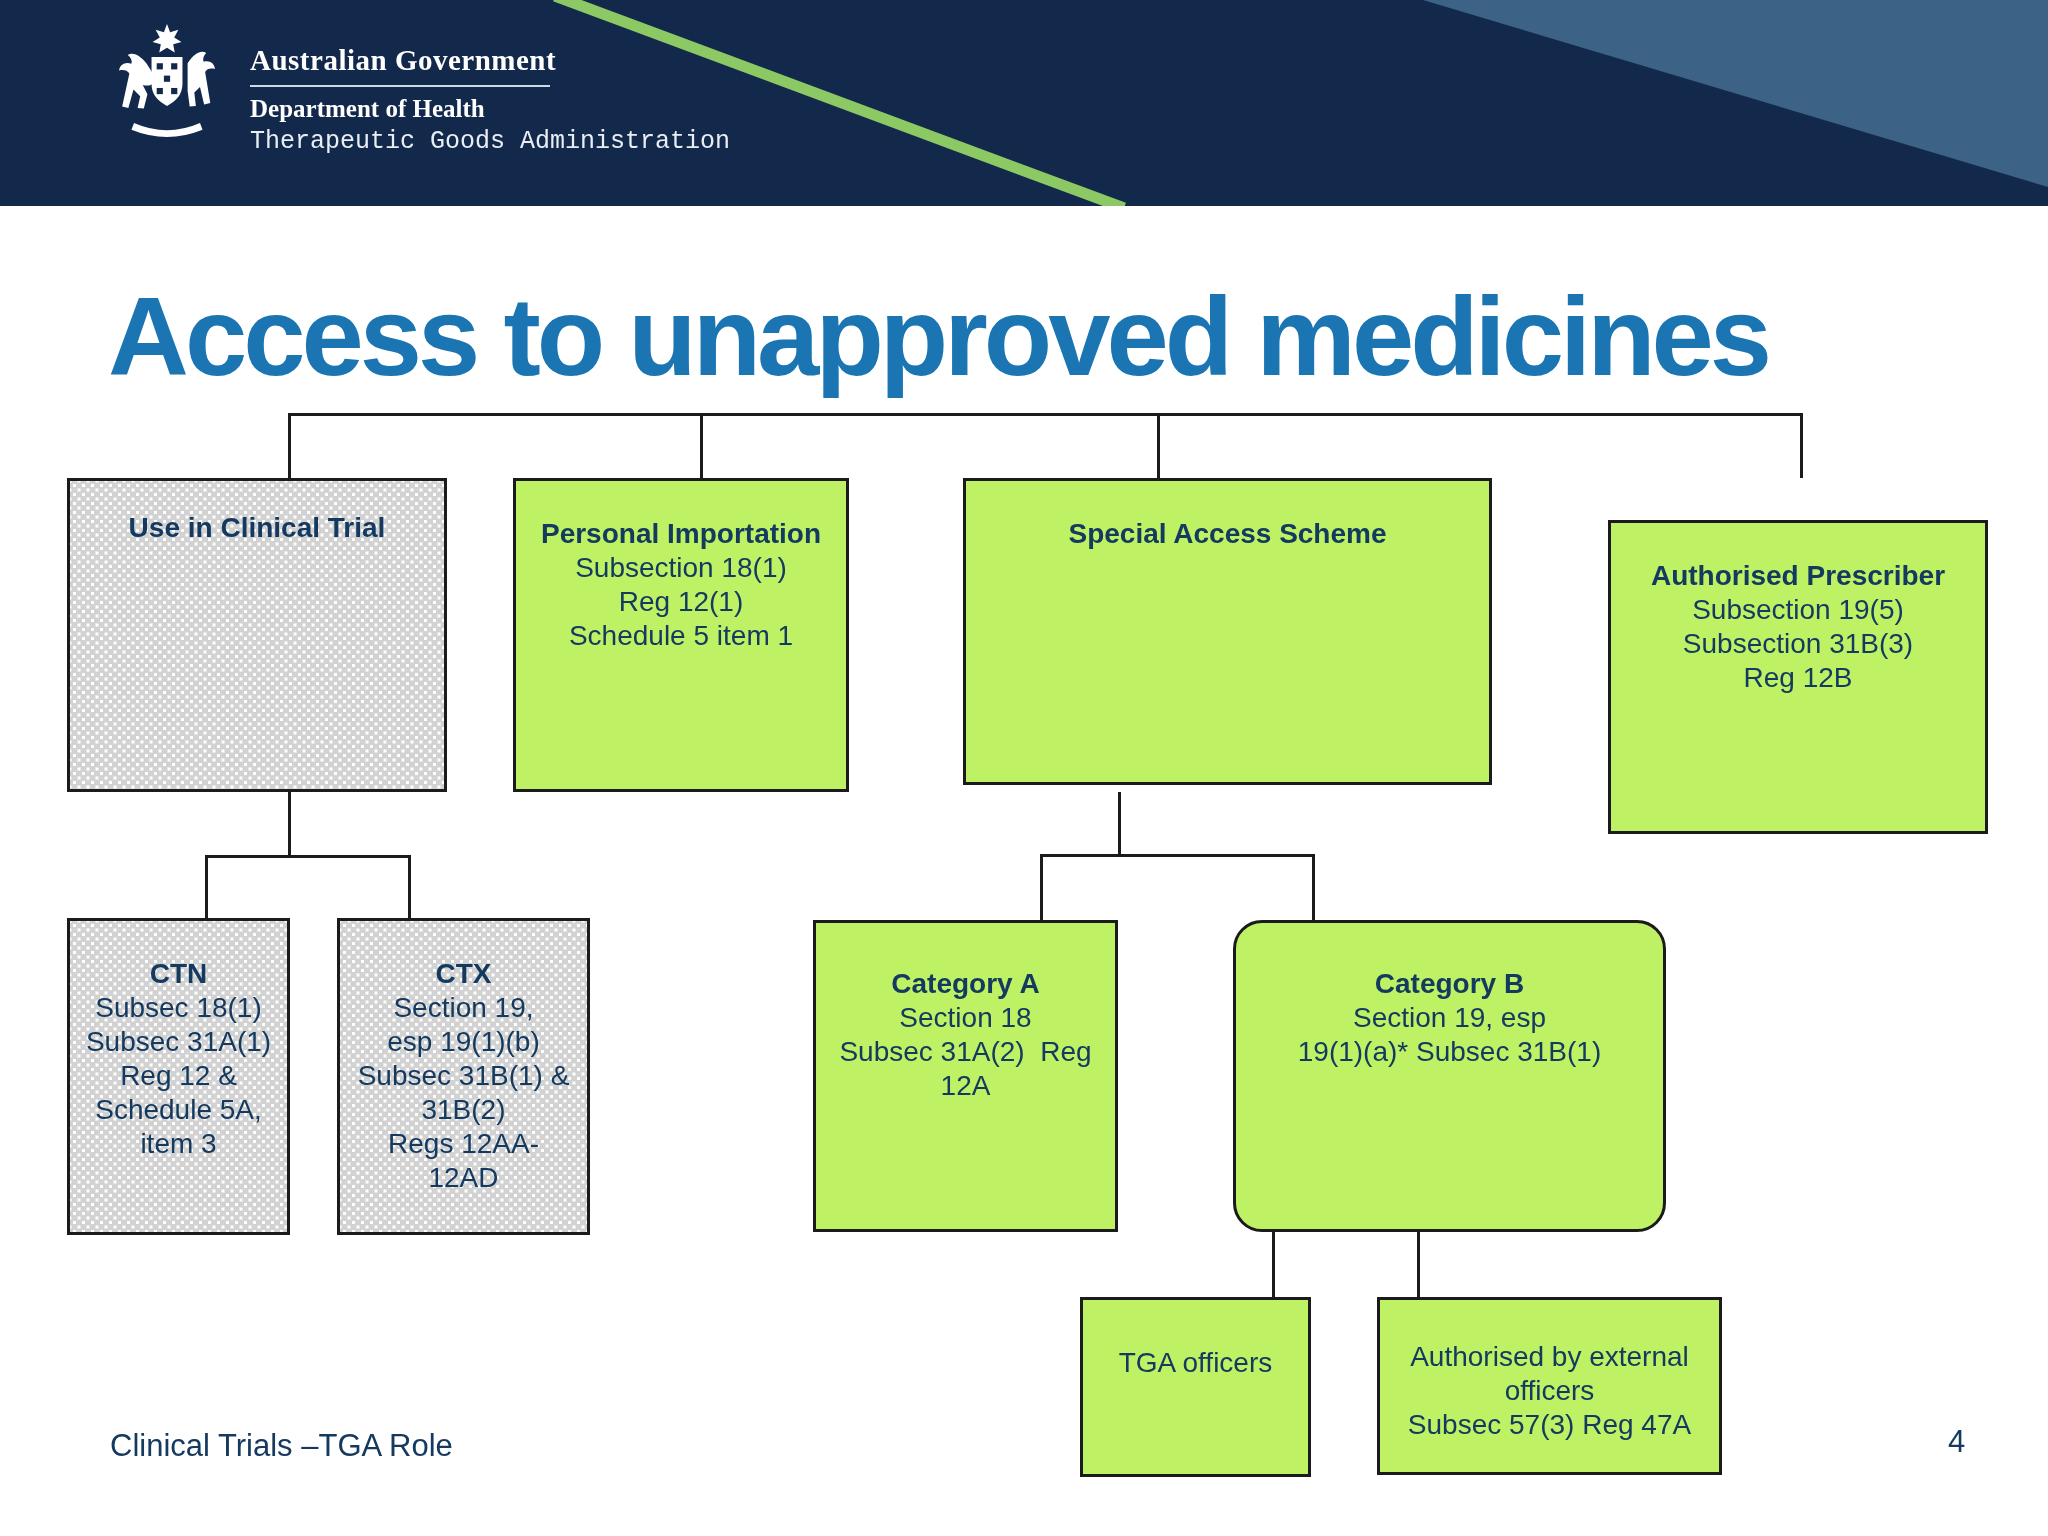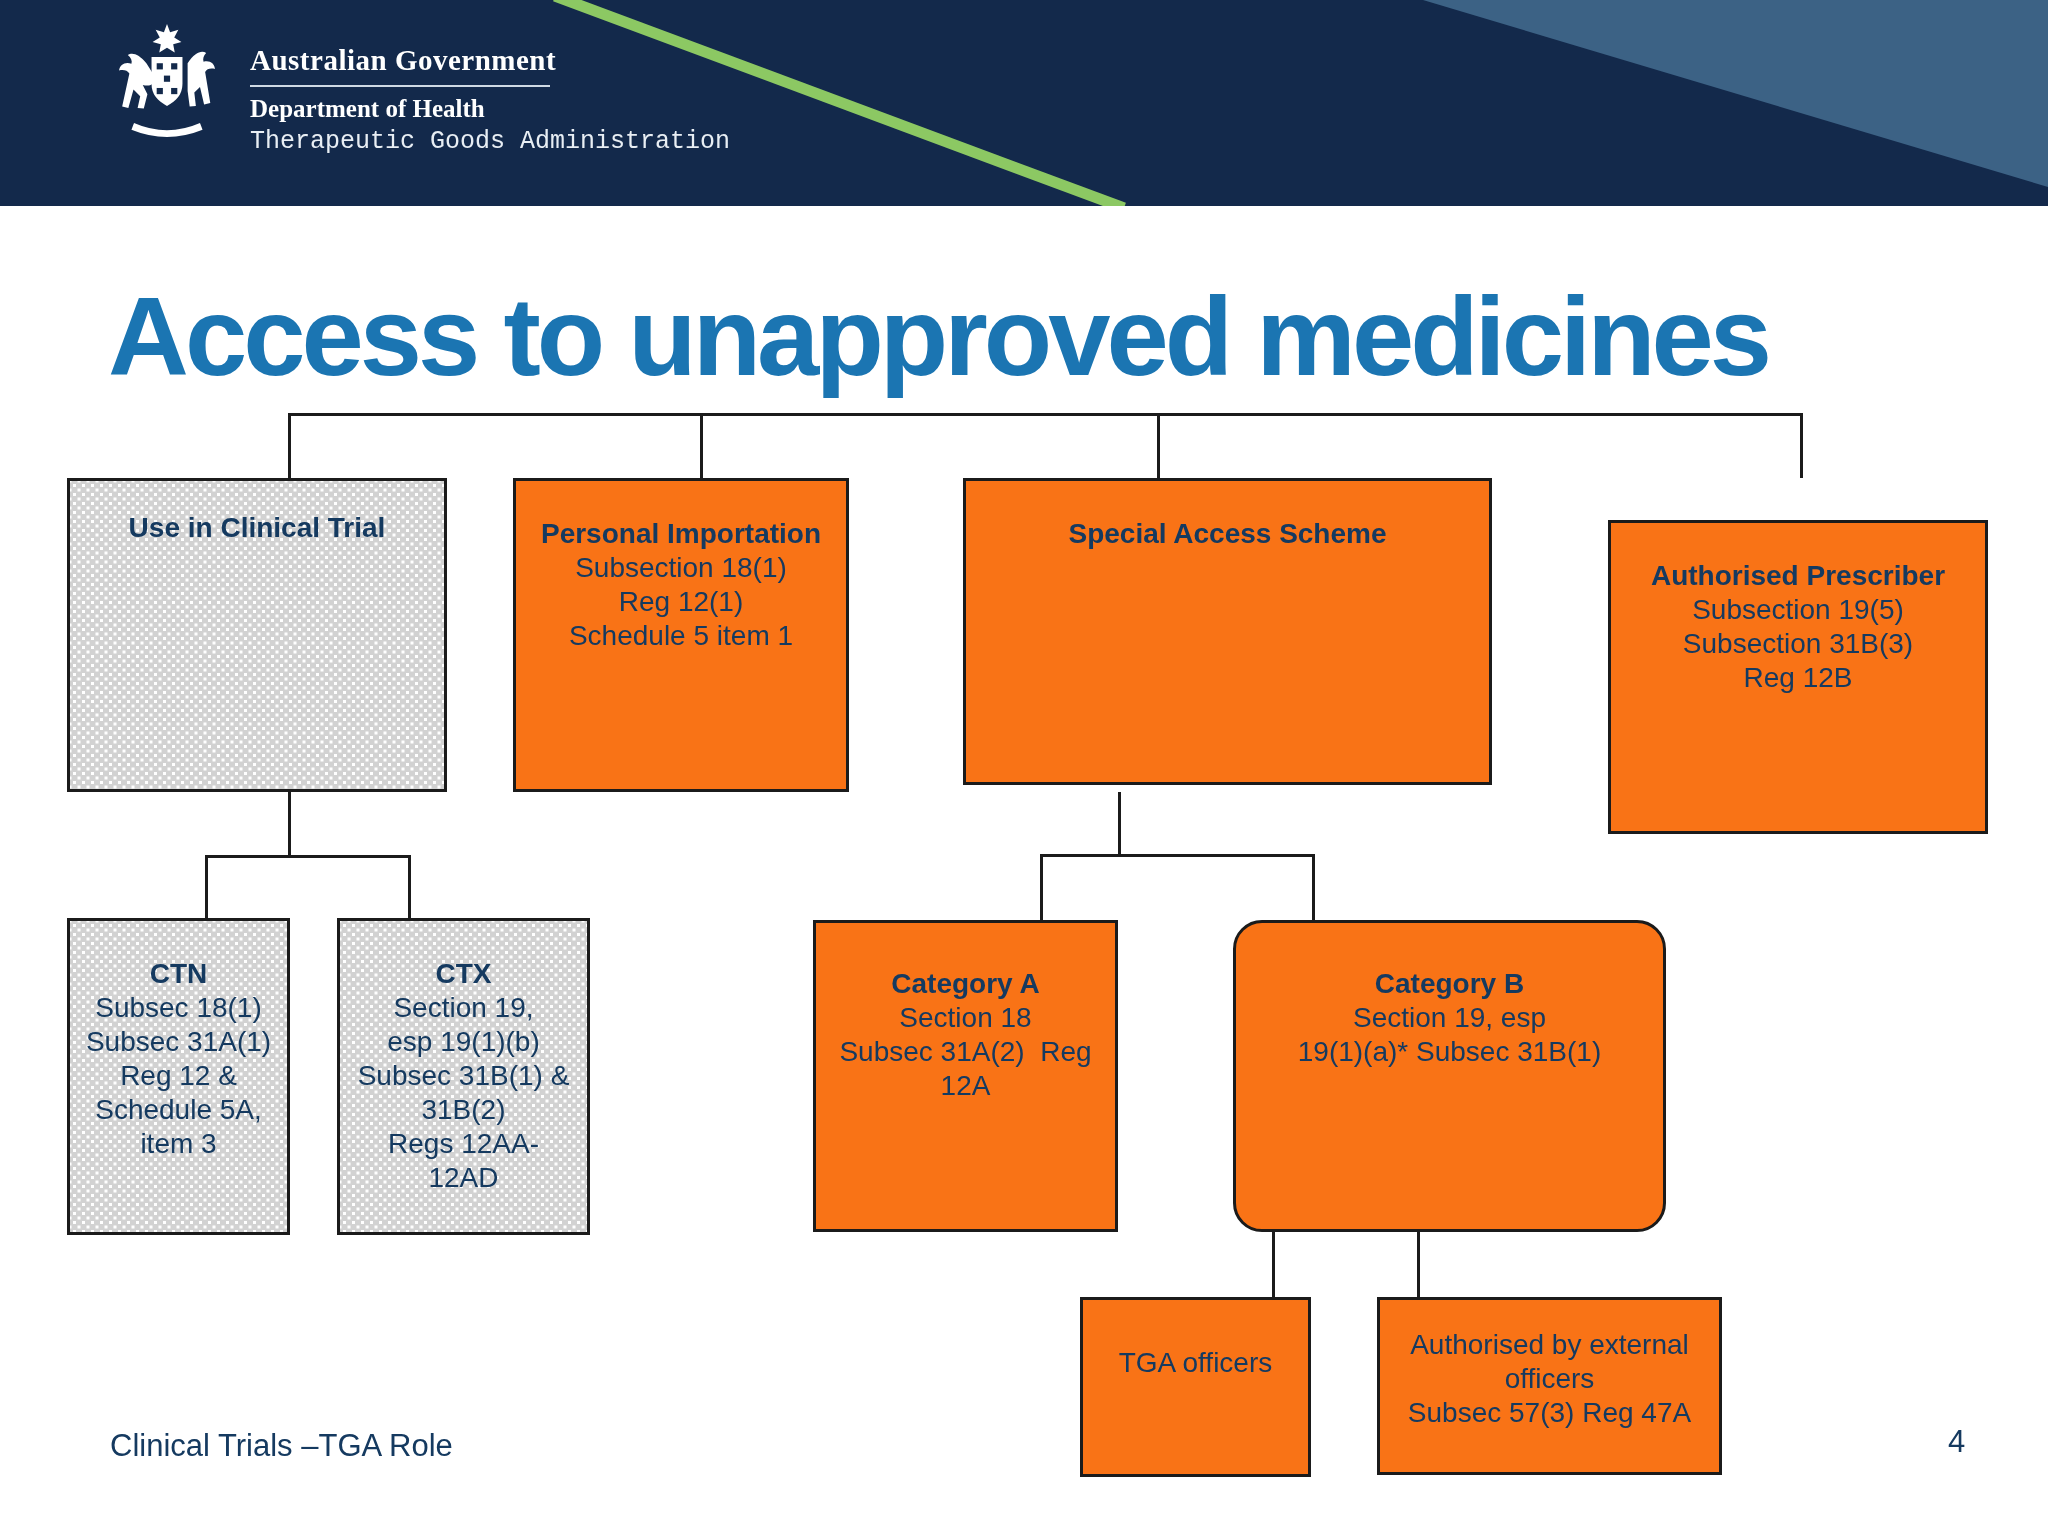--- a/index.html
+++ b/index.html
@@ -14,40 +14,40 @@
   .gov-org{font-size:29px;font-weight:bold;letter-spacing:0.5px;}
   .gov-rule{width:300px;height:2px;background:#cfd9e4;margin:8px 0 8px 0;}
   .gov-dept{font-size:25px;font-weight:bold;}
   .gov-agency{font-size:25px;font-weight:normal;color:#e8eef4;margin-top:4px;font-family:Liberation Mono, monospace;}
 
   
   .page-title{position:absolute;left:108px;top:272px;font-size:112px;font-weight:bold;
               color:#1B75B2;letter-spacing:-4px;white-space:nowrap;}
 
   
-  .node{position:absolute;box-sizing:border-box;border:3px solid #1B1B1B;background:#f97316;
+  .node{position:absolute;box-sizing:border-box;border:3px solid #1B1B1B;background:#bef264;
         color:#153A60;font-size:28px;line-height:34px;text-align:center;}
   .node .bt{font-weight:bold;}
   .node .ln{white-space:pre-wrap;}
   .dotted{background-color:#D2D2D2;
           background-image:radial-gradient(circle,#ffffff 1.6px,rgba(255,255,255,0) 1.8px),
                            radial-gradient(circle,#ffffff 1.6px,rgba(255,255,255,0) 1.8px);
           background-size:9px 9px;background-position:0 0,4.5px 4.5px;}
   .line{position:absolute;background:#1B1B1B;}
 
   .b1 {left:67px;  top:478px; width:380px; height:314px; padding-top:30px;}
   .b2 {left:513px; top:478px; width:336px; height:314px; padding-top:36px;}
   .b3 {left:963px; top:478px; width:529px; height:307px; padding-top:36px;}
   .b4 {left:1608px;top:478px; width:380px; height:314px; padding-top:36px;margin-top:42px;}
   .ctn {left:67px; top:918px; width:223px; height:317px; padding-top:36px;}
   .ctx {left:337px;top:918px; width:253px; height:317px; padding-top:36px;}
   .catA{left:813px;top:920px; width:305px; height:312px; padding-top:44px;}
   .catB{left:1233px;top:920px;width:433px; height:312px; padding-top:44px;border-radius:29px;}
   .tga {left:1080px;top:1297px;width:231px;height:180px; padding-top:46px;}
-  .ext {left:1377px;top:1297px;width:345px;height:178px; padding-top:28px;}
+  .ext {left:1377px;top:1297px;width:345px;height:178px; padding-top:40px;}
 
   .l-bus1{left:288px; top:413px; width:1515px;height:3px;}
   .l-d1 {left:288px; top:413px; width:3px; height:65px;}
   .l-d2 {left:700px; top:413px; width:3px; height:65px;}
   .l-d3 {left:1157px;top:413px; width:3px; height:65px;}
   .l-d4 {left:1800px;top:413px; width:3px; height:65px;}
   .l-s1 {left:288px; top:792px; width:3px; height:66px;}
   .l-bus2{left:205px;top:855px; width:206px;height:3px;}
   .l-d5 {left:205px; top:855px; width:3px; height:63px;}
   .l-d6 {left:408px; top:855px; width:3px; height:63px;}

